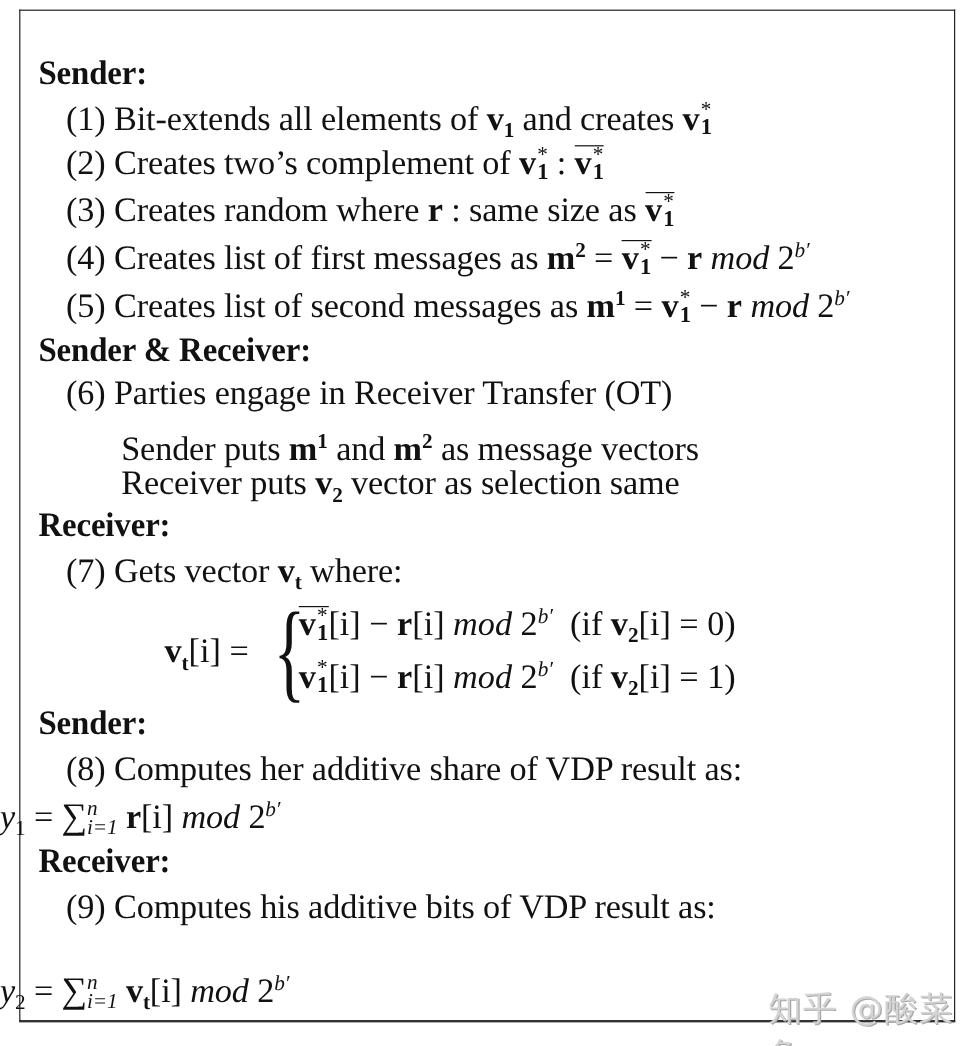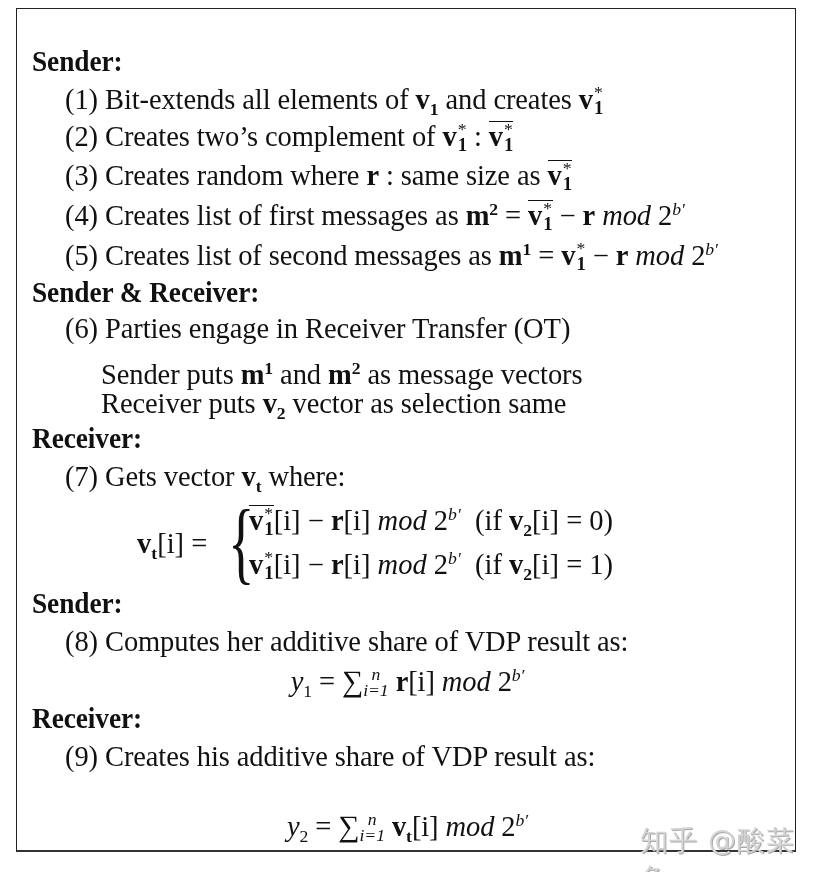--- a/index.html
+++ b/index.html
@@ -2,23 +2,23 @@
 <html><head>
 <meta charset="utf-8">
 <style>
   html, body { margin: 0; padding: 0; background: #ffffff; }
   body { width: 815px; height: 872px; position: relative; overflow: hidden;
          font-family: "Liberation Serif", "DejaVu Serif", serif; color: #111; }
   .frame { position: absolute; left: 16px; top: 8px; width: 780px; height: 844px;
            border: 1.6px solid #222; border-bottom: 2.2px solid #333; box-sizing: border-box; background: #fff; }
   .line { position: absolute; white-space: nowrap; font-size: 28.5px; line-height: 34px; letter-spacing: -0.1px; }
   .hdr { font-weight: bold; left: 32px; transform: scaleX(0.96); transform-origin: left center; }
-  .step { left: 65px; }
+  .step { left: 55px; }
   .cont { left: 101px; }
-  .center { left: 0; width: 815px; text-align: center; }
+  .center { left: 0; width: 815px; }
   b.v { font-weight: bold; }
   i.it { font-style: italic; }
   sub, sup { font-size: 0.62em; line-height: 0; position: relative; }
   sub { vertical-align: baseline; top: 0.32em; }
   sup { vertical-align: baseline; top: -0.55em; }
   .ss { display: inline-flex; flex-direction: column; vertical-align: middle; line-height: 0.85; margin-left: 1px; position: relative; top: -0.08em; }
   .ss span { font-size: 0.62em; }
   .ss .lo { font-weight: bold; font-size: 0.66em; }
   .ovl { border-top: 1.5px solid #111; padding-top: 1px; display: inline-block; line-height: 1; }
   .brace { position: absolute; left: 228px; top: 496px; font-size: 92px; line-height: 92px; transform: scaleX(0.6); transform-origin: left top; font-weight: 300; }
@@ -127,21 +127,21 @@
   <i class="it">y</i><sub>1</sub><span> = </span><span class="sumsig">∑</span><span class="limits">
       <span><i>n</i></span>
       <span><i>i=1</i></span>
     </span> <b class="v">r</b><span>[i]</span> <i class="it">mod</i> <span>2</span><sup><i>b′</i></sup>
 </div>
 
 <div class="line hdr" style="top:702px">Receiver:</div>
 
 <div class="line step" style="top:740px">
   <span>(9)</span>
-  <span>Creates his additive share of VDP result as:</span>
+  <span>Computes his additive bits of VDP result as:</span>
 </div>
 <div class="line center" style="top:809px">
   <i class="it">y</i><sub>2</sub><span> = </span><span class="sumsig">∑</span><span class="limits">
       <span><i>n</i></span>
       <span><i>i=1</i></span>
     </span> <b class="v">v</b><sub><b>t</b></sub><span>[i]</span> <i class="it">mod</i> <span>2</span><sup><i>b′</i></sup>
 </div>
 
 <div class="watermark">知乎 @酸菜鱼</div>
 

